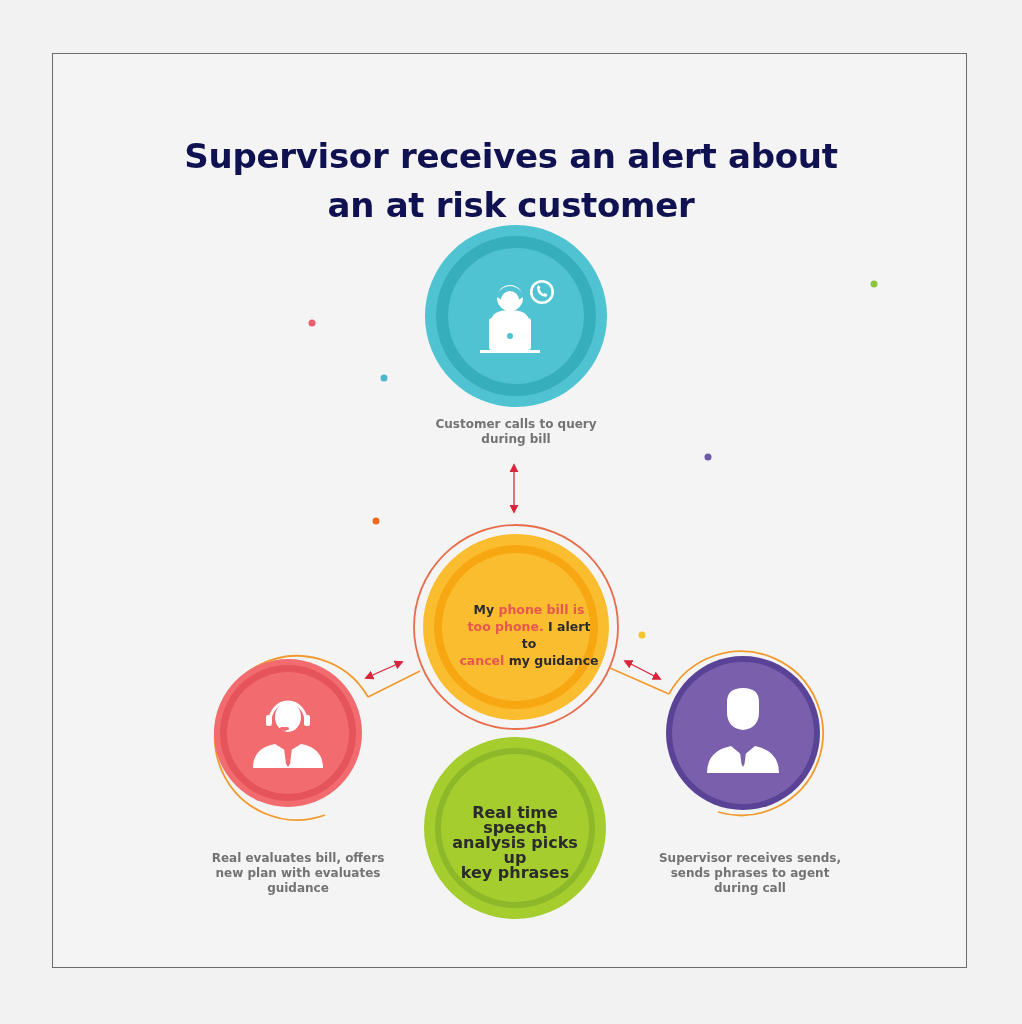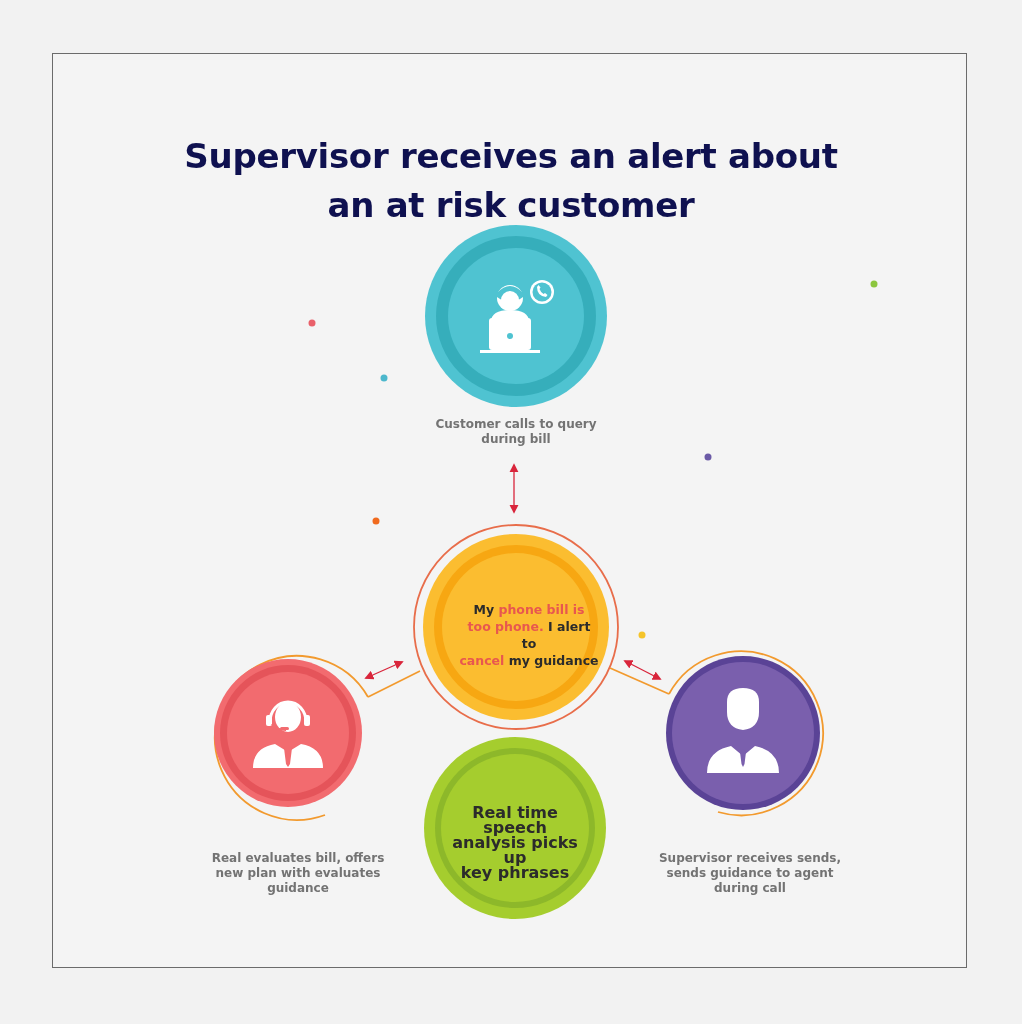--- a/index.html
+++ b/index.html
@@ -148,15 +148,15 @@
 </div>
 
 <div class="label" style="left:188px; top:851px; width:220px;">
   <div>Real evaluates bill, offers</div>
   <div>new plan with evaluates</div>
   <div>guidance</div>
 </div>
 
 <div class="label" style="left:640px; top:851px; width:220px;">
   <div>Supervisor receives sends,</div>
-  <div>sends guidance to agent</div>
+  <div>sends phrases to agent</div>
   <div>during call</div>
 </div>
 
 </body></html>

